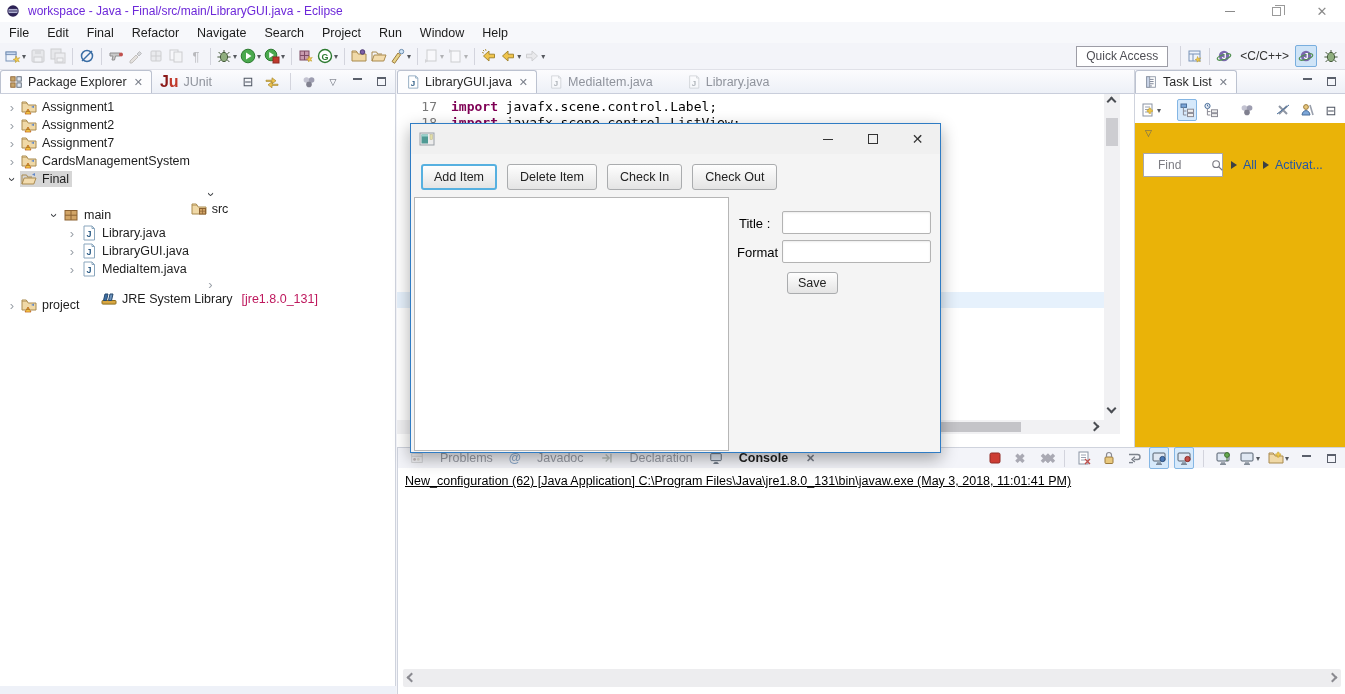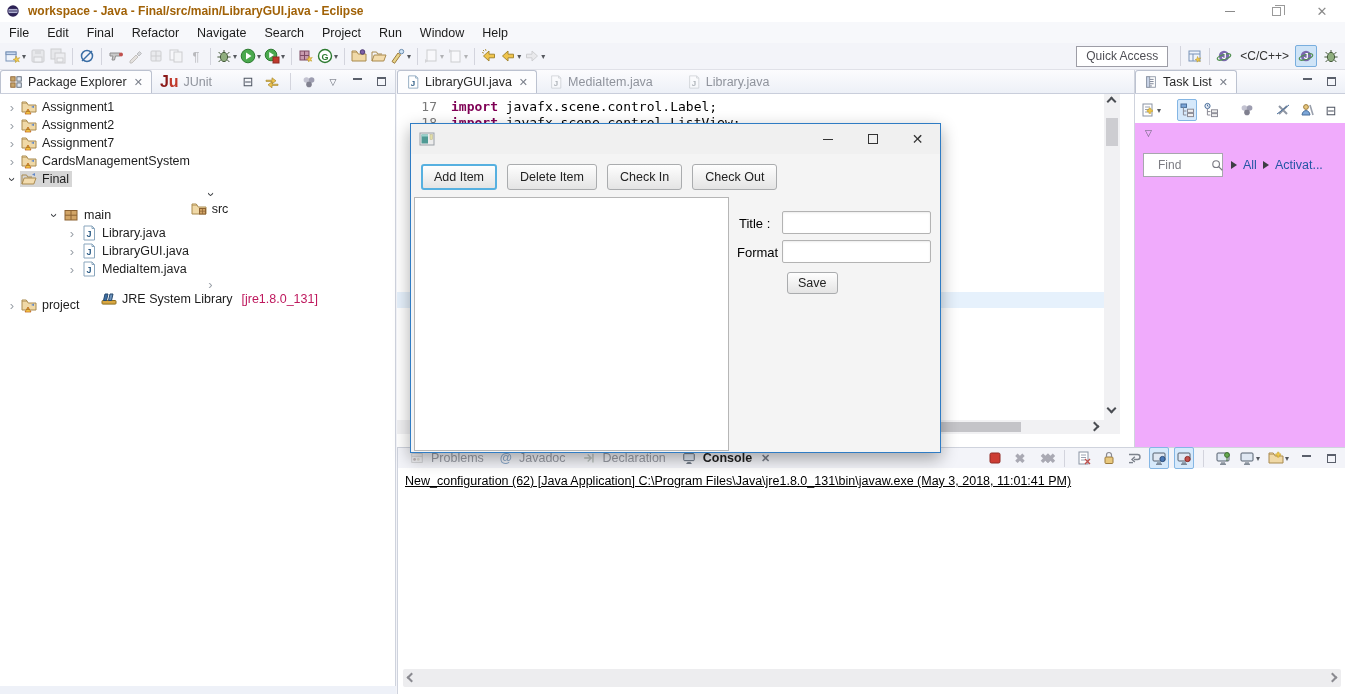--- a/index.html
+++ b/index.html
@@ -12,21 +12,21 @@
   .ico { width:16px; height:16px; display:inline-flex; align-items:center; justify-content:center; flex:0 0 auto; }
   .ico svg { width:16px; height:16px; }
   .ico14 { width:14px; height:14px; } .ico14 svg { width:14px; height:14px; }
   .dis { opacity:.42; filter:grayscale(.8); }
   .dd { font-size:8px; color:#55585e; margin:0 1px; }
   .sep { width:1px; height:17px; background:#d3d4dd; margin:0 4px; }
   .hl { background:#d6e9fb; border:1px solid #84b6e4; border-radius:2px; }
 
   
   .titlebar { left:0; top:0; width:1345px; height:22px; background:#fff; display:flex; align-items:center; }
-  .titlebar .title { color:#a16207; font-size:12px; margin-left:8px;font-weight:bold; }
+  .titlebar .title { color:#6d28d9; font-size:12px; margin-left:8px; }
   .winctl { margin-left:auto; display:flex; }
   .wbtn { width:46px; height:22px; display:flex; align-items:center; justify-content:center; color:#8a8a8a; }
   .wmin { width:10px; height:1px; background:#8a8a8a; }
   .wrest { width:9px; height:9px; border:1px solid #9a9a9a; position:relative; }
   .wrest:before { content:""; position:absolute; left:2px; top:-3px; width:9px; height:9px; border:1px solid #9a9a9a; border-left:none; border-bottom:none; }
   .wclose { font-size:13px; color:#8a8a8a; }
 
   
   .menubar { left:0; top:22px; width:1345px; height:21px; background:#f7f8fb; display:flex; align-items:center; }
   .menu-item { padding:0 9px; font-size:12.5px; color:#1c1c1c; height:21px; display:flex; align-items:center; }
@@ -70,34 +70,34 @@
   .vscroll { position:absolute; left:707px; top:0; width:16px; height:326px; background:#f1f1f3; }
   .vthumb { position:absolute; left:2px; top:24px; width:12px; height:28px; background:#cdcdd1; }
   .hscroll-ed { position:absolute; left:0; top:326px; width:723px; height:14px; background:#f1f1f3; }
   .hthumb { position:absolute; left:544px; top:2px; width:80px; height:10px; background:#c4c4c8; }
   .cc { display:inline-block; width:7px; height:7px; border-right:2px solid #4a4d52; border-bottom:2px solid #4a4d52; }
   .cc-up { transform:rotate(-135deg); } .cc-down { transform:rotate(45deg); }
   .cc-left { transform:rotate(135deg); } .cc-right { transform:rotate(-45deg); }
   .sbtn { position:absolute; display:flex; align-items:center; justify-content:center; }
 
   
-  .right-panel { left:1134px; top:70px; width:211px; height:377px; background:#f0abfc; border-left:1px solid #cfd3dd; }
+  .right-panel { left:1134px; top:70px; width:211px; height:377px; background:#eab308; border-left:1px solid #cfd3dd; }
   .tl-toolbar { display:flex; align-items:center; gap:4px; padding:5px 4px 2px 6px; background:#fff; }
   .tl-chevrow { padding:2px 0 2px 10px; }
   .findrow { display:flex; align-items:center; gap:8px; padding:12px 0 0 8px; }
   .find-box { width:80px; height:24px; border:1px solid #a7a7ad; background:#fff; display:flex; align-items:center; padding:0 3px 0 14px; }
   .find-box input { border:none; outline:none; width:52px; font:12px "Liberation Sans", sans-serif; color:#444; }
   .find-box input::placeholder { color:#7c7c82; }
   .tri { width:0; height:0; border-top:4px solid transparent; border-bottom:4px solid transparent; border-left:6px solid #3c3f44; }
   .tl-link { color:#2456a4; font-size:12.5px; }
 
   
   .bottom-panel { left:397px; top:447px; width:948px; height:247px; background:#fff; border-top:1px solid #cfd3dd; border-left:1px solid #cfd3dd; }
   .btabbar { height:20px; background:#f3f4f9; display:flex; align-items:center; padding-left:4px; }
-  .btab { display:flex; align-items:center; gap:7px; padding:0 8px; font-size:12.5px; color:#999ca5; height:20px;justify-content:space-between; }
+  .btab { display:flex; align-items:center; gap:16px; padding:0 8px; font-size:12.5px; color:#999ca5; height:20px;justify-content:space-between; }
   .btab.active { color:#1f1f1f; font-weight:bold; }
   .con-tools { margin-left:auto; display:flex; align-items:center; gap:5px; padding-right:4px; }
   .console-line { padding:6px 0 0 7px; font-size:12.5px; color:#000; text-decoration:underline; white-space:nowrap; }
   .bp-hscroll { position:absolute; left:5px; bottom:7px; width:938px; height:18px; background:#ededef; border-radius:2px; }
 
   
   .fx-window { left:410px; top:123px; width:531px; height:330px; background:#f4f4f4; border:1px solid #2f7cc4; box-shadow:0 6px 16px rgba(0,0,0,.33); z-index:50; }
   .fx-titlebar { height:30px; background:#f0f0f0; display:flex; align-items:center; }
   .fx-ctl { margin-left:auto; display:flex; height:30px; }
   .fx-cbtn { width:45px; height:30px; display:flex; align-items:center; justify-content:center; color:#333; }

